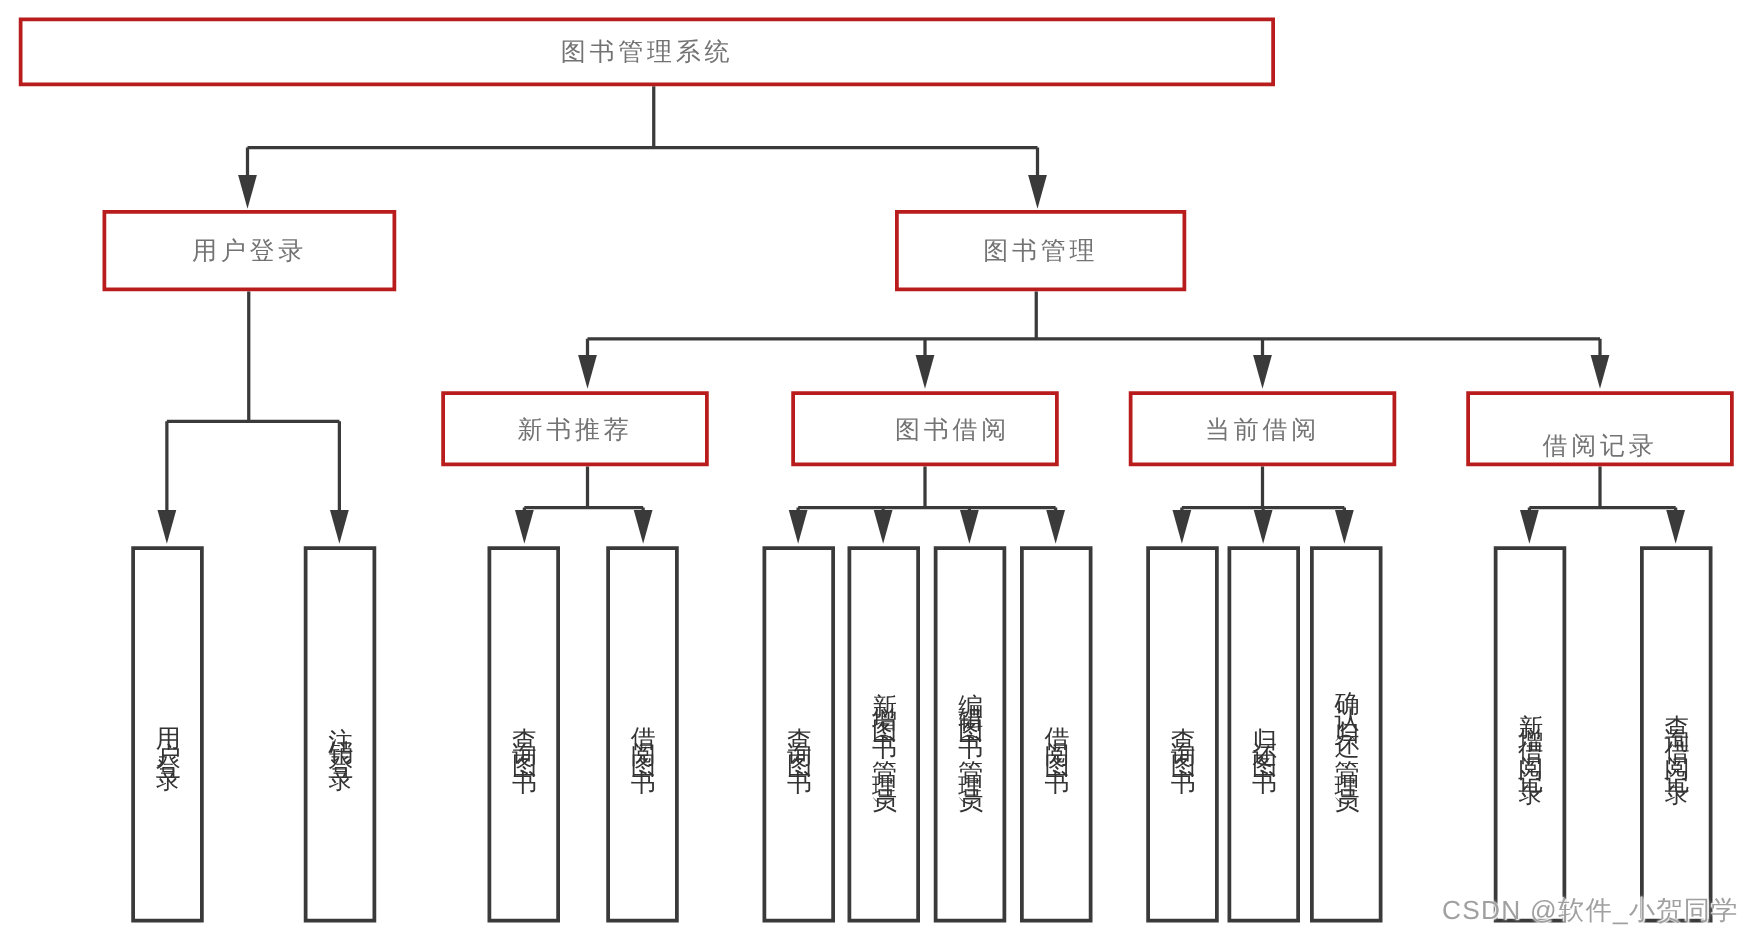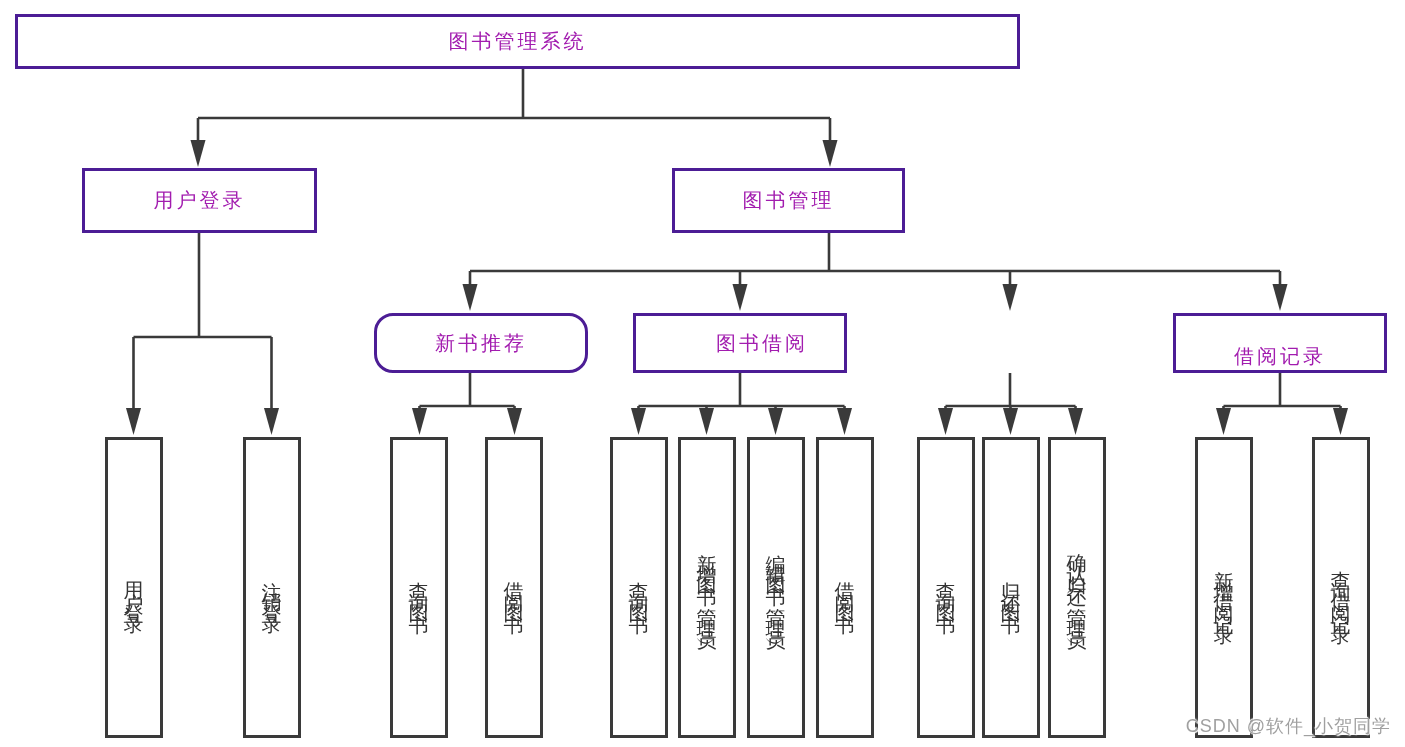--- a/index.html
+++ b/index.html
@@ -4,45 +4,45 @@
 <style>
   html,body{margin:0;padding:0;background:#fff;}
   .canvas{
     position:relative;width:1405px;height:747px;background:#ffffff;overflow:hidden;
     font-family:"Liberation Sans", sans-serif;
   }
   .wires{position:absolute;left:0;top:0;width:1405px;height:747px;}
   .wire{fill:none;stroke:#3a3a3a;stroke-width:2.6;}
   .arrow{fill:#3a3a3a;stroke:none;}
   .hnode{
-    position:absolute;box-sizing:border-box;border:3px solid #4c1d95;background:#fff;
+    position:absolute;box-sizing:border-box;border:3px solid #b91c1c;background:#fff;
     display:flex;align-items:center;justify-content:center;
-    font-size:20px;color:#a21caf;letter-spacing:3px;
+    font-size:20px;color:#737373;letter-spacing:3px;
   }
   .leaf{
     position:absolute;box-sizing:border-box;border:3px solid #3a3a3a;background:#fff;
     top:437px;width:58px;height:301px;
     display:flex;align-items:center;justify-content:center;overflow:hidden;
   }
   .leaf span{
     writing-mode:vertical-rl;text-orientation:mixed;
     font-size:20px;color:#333;letter-spacing:11px;line-height:1;
   }
   .root{left:15px;top:14px;width:1005px;height:55px;}
   .l2a{left:82px;top:168px;width:235px;height:65px;}
-  .l2b{left:672px;top:168px;width:233px;height:65px;}
+  .l2b{left:716px;top:168px;width:233px;height:65px;}
   .l3{top:313px;width:214px;height:60px;}
-  .l3a{left:374px;border-radius:19px;} .l3b{left:633px;padding-left:44px;} .l3c{left:903px;} .l3d{left:1173px;align-items:flex-end;}
+  .l3a{left:353px;} .l3b{left:633px;padding-left:44px;} .l3c{left:903px;} .l3d{left:1173px;align-items:flex-end;}
   .lf1{left:105px;} .lf2{left:243px;} .lf3{left:390px;} .lf4{left:485px;}
   .lf5{left:610px;} .lf6{left:678px;} .lf7{left:747px;} .lf8{left:816px;}
   .lf9{left:917px;} .lf10{left:982px;} .lf11{left:1048px;}
   .lf12{left:1195px;} .lf13{left:1312px;}
   .watermark{
     position:absolute;right:14px;top:714px;z-index:5;
-    font-size:18px;color:#a0a0a0;letter-spacing:1px;
+    font-size:21px;color:#a0a0a0;letter-spacing:1px;
     text-shadow:1px 1px 1px #fff,-1px -1px 1px #fff,0 0 3px #fff;
   }
 </style>
 </head>
 <body>
 
 <div class="canvas">
 
   <svg class="wires" viewBox="0 0 1405 747" xmlns="http://www.w3.org/2000/svg">
     <path class="wire" d="
@@ -84,20 +84,23 @@
   <div class="hnode l2b">
     <span>图书管理</span>
   </div>
 
   <div class="hnode l3 l3a">
     <span>新书推荐</span>
   </div>
   <div class="hnode l3 l3b">
     <span>图书借阅</span>
   </div>
+  <div class="hnode l3 l3c">
+    <span>当前借阅</span>
+  </div>
   <div class="hnode l3 l3d">
     <span>借阅记录</span>
   </div>
 
   <div class="leaf lf1">
     <span>用户登录</span>
   </div>
   <div class="leaf lf2">
     <span>注销登录</span>
   </div>

